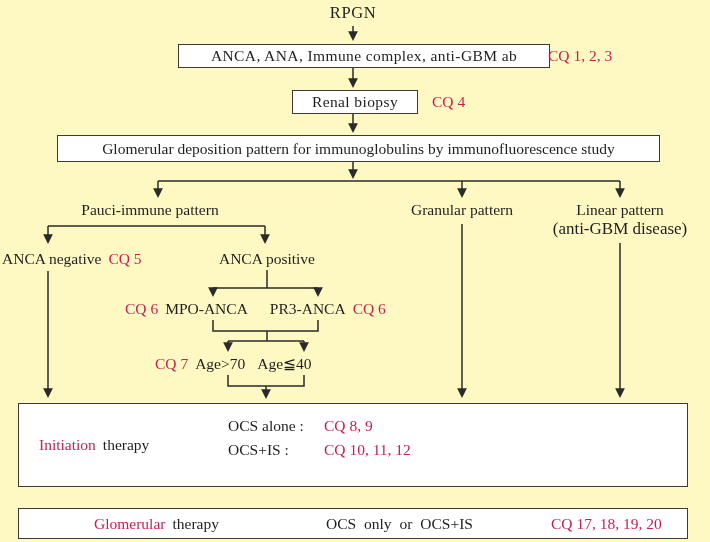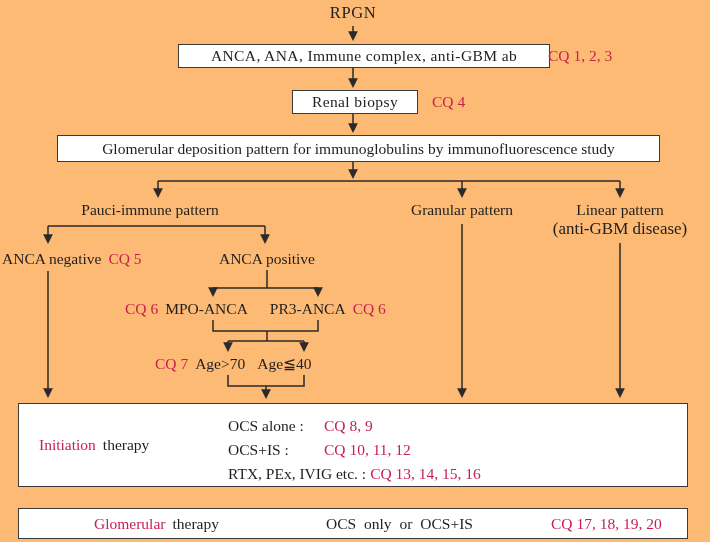--- a/index.html
+++ b/index.html
@@ -1,21 +1,21 @@
 <!DOCTYPE html>
 <html style="--accent: #c81e50; --ink: #1f1f1f;"><head>
 <meta charset="utf-8">
 <style>
   html,body{margin:0;padding:0;background:#ffffff;}
   body{
     width:710px;height:542px;
     font-family:"Liberation Serif","DejaVu Serif",serif;
     color:#1f1f1f;
   }
-  .canvas{position:relative;width:710px;height:542px;overflow:hidden;font-size:15.5px;background:#fdba74;}
+  .canvas{position:relative;width:710px;height:542px;overflow:hidden;font-size:15.5px;background:#fef9c3;}
   .wires{position:absolute;left:0;top:0;width:710px;height:542px;}
   .wires path{stroke:#2a2a2a;stroke-width:1.5;fill:none;}
   .box{
     position:absolute;box-sizing:border-box;background:#fff;
     border:1.4px solid #3a3a3a;
     display:flex;align-items:center;justify-content:center;
     white-space:nowrap;
   }
   .label{position:absolute;white-space:nowrap;line-height:18px;}
   .center{transform:translateX(-50%);}
@@ -115,23 +115,20 @@
     <div class="init-title">
       <span class="accent">Initiation</span><span class="gap-left">therapy</span>
     </div>
     <div class="init-rows">
       <div class="t-row">
         <span class="t-label">OCS alone :</span><span class="cq">CQ 8, 9</span>
       </div>
       <div class="t-row">
         <span class="t-label">OCS+IS :</span><span class="cq">CQ 10, 11, 12</span>
       </div>
-      <div class="t-row wide">
-        <span class="t-label">RTX, PEx, IVIG etc. :</span><span class="cq">CQ 13, 14, 15, 16</span>
-      </div>
     </div>
   </div>
 
   <div class="box blockbox" style="left:18px;top:508px;width:670px;height:31px;">
     <div class="m-title">
       <span class="accent">Glomerular</span><span class="gap-left">therapy</span>
     </div>
     <div class="m-label">OCS only or OCS+IS</div>
     <div class="m-cq cq">CQ 17, 18, 19, 20</div>
   </div>

